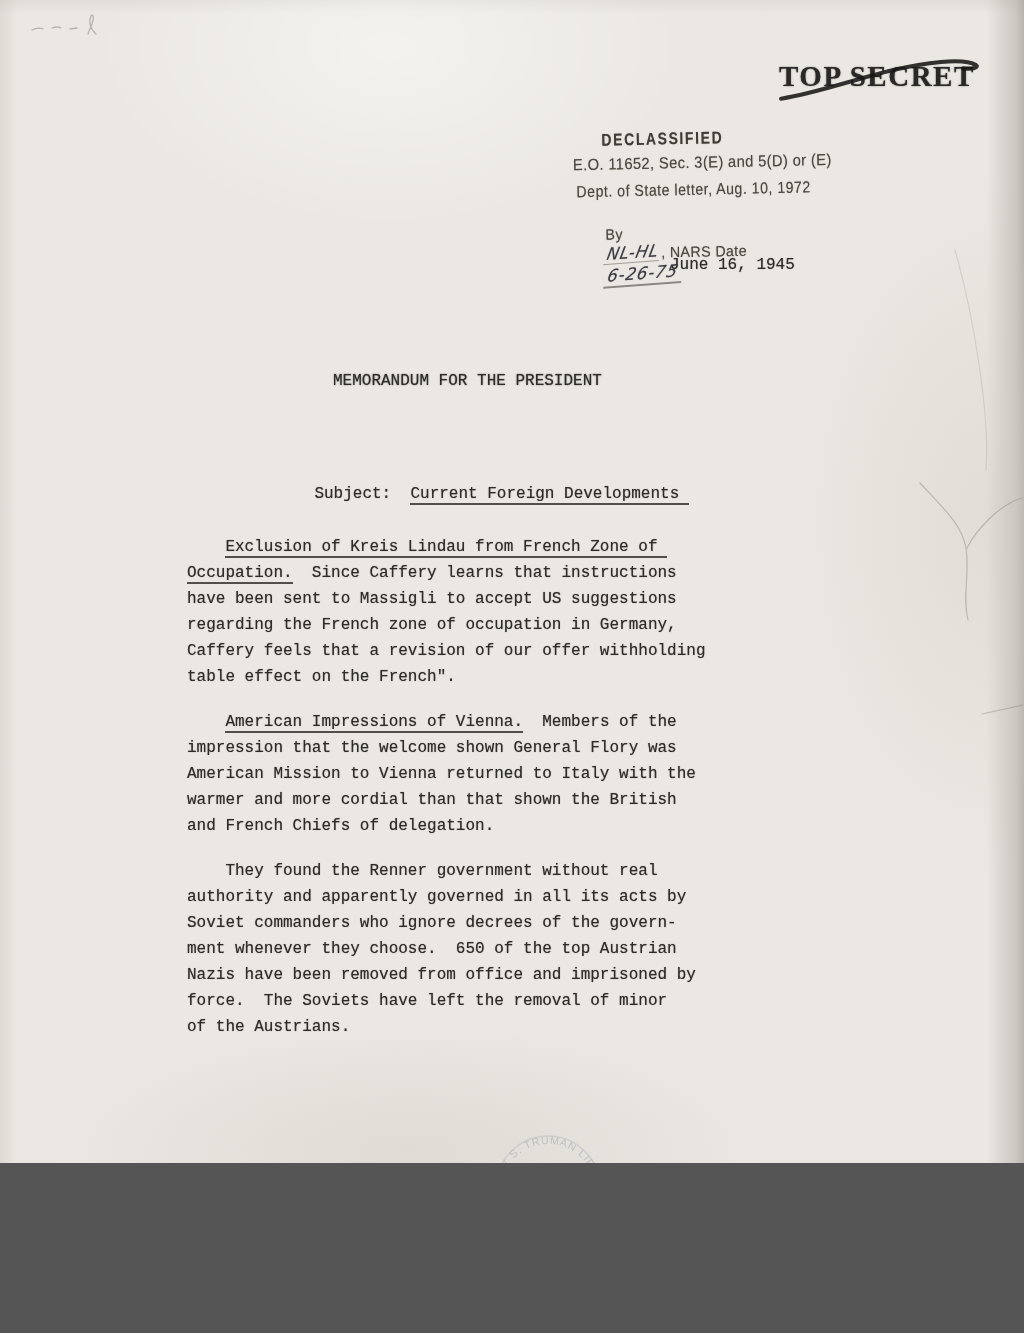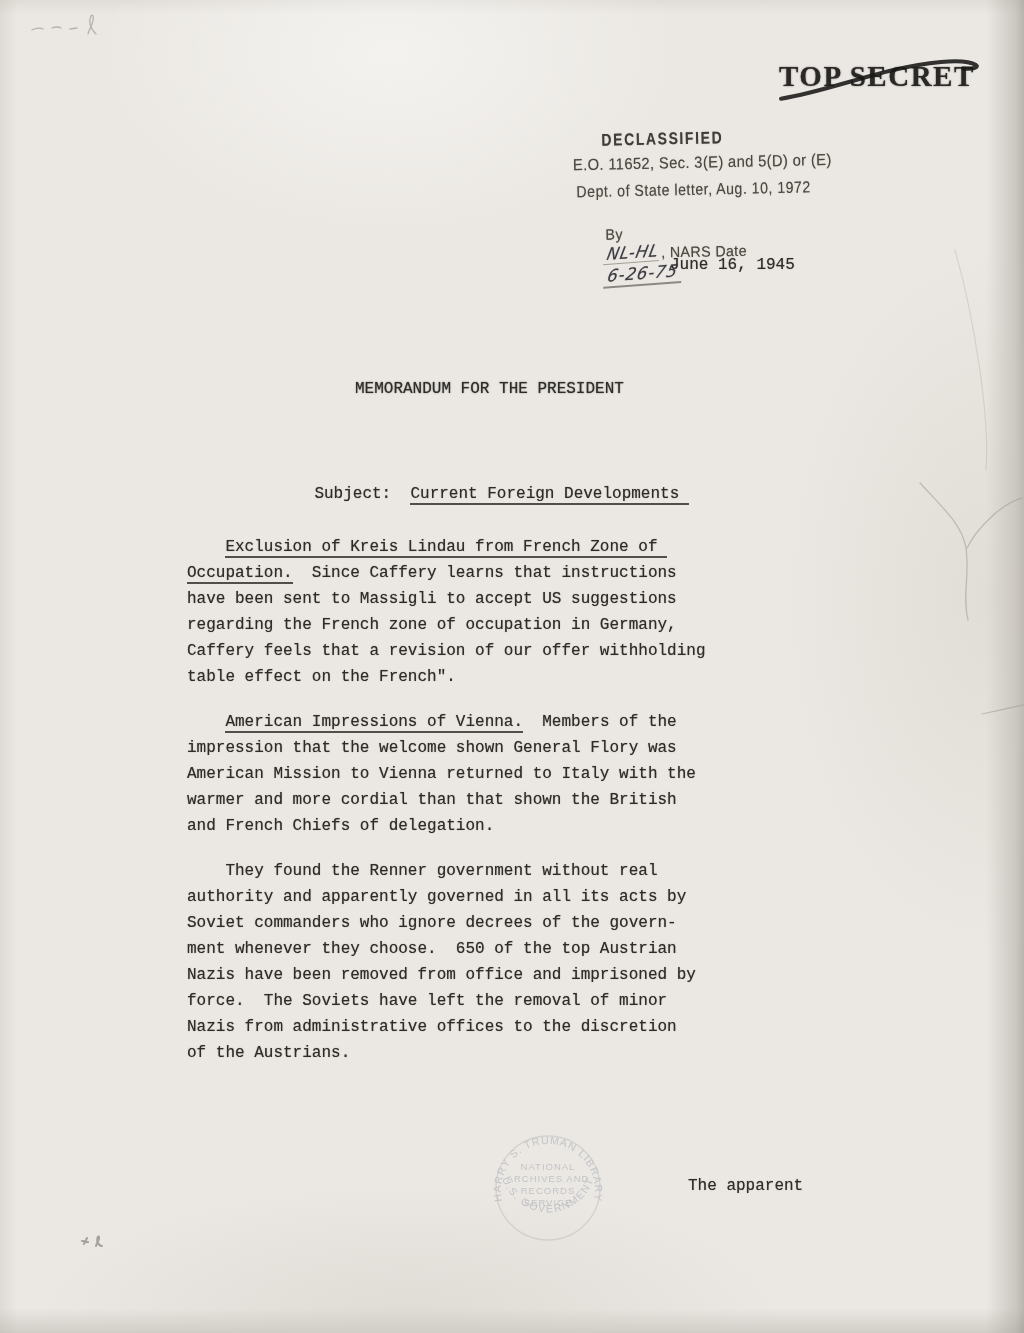--- a/index.html
+++ b/index.html
@@ -1,17 +1,17 @@
 <!DOCTYPE html>
 <html><head>
 <meta charset="utf-8">
 <style>
   html,body{margin:0;padding:0;background:#555;}
   .page{
-    position:relative;width:1024px;height:1333px;overflow:hidden;
+    position:relative;width:1024px;height:1163px;overflow:hidden;
     background:
       radial-gradient(ellipse 420px 260px at 38% 4%, rgba(255,255,255,0.45), rgba(255,255,255,0) 70%),
       radial-gradient(ellipse 300px 500px at 97% 45%, rgba(205,200,191,0.35), rgba(205,200,191,0) 70%),
       radial-gradient(ellipse 500px 180px at 40% 99%, rgba(208,204,197,0.45), rgba(208,204,197,0) 75%),
       linear-gradient(90deg, rgba(176,172,165,0.22) 0px, rgba(0,0,0,0) 18px, rgba(0,0,0,0) 986px, rgba(150,146,139,0.38) 1016px, rgba(134,130,124,0.5) 1024px),
       linear-gradient(180deg, rgba(190,186,179,0.25) 0px, rgba(0,0,0,0) 14px, rgba(0,0,0,0) 1308px, rgba(170,166,159,0.4) 1333px),
       #ebe8e3;
     font-family:"Liberation Mono", monospace;
   }
   
@@ -49,21 +49,21 @@
   }
   .sig{ border-bottom:1px solid rgba(70,67,60,0.45); padding:0 2px; }
   .nars-date{ border-bottom:2px solid rgba(58,56,52,0.55); padding:0 6px 1px 2px; }
 
   
   .memo-body{ left:187px; top:534px; }
   .memo-body .line{ white-space:pre; }
   .paragraph + .paragraph{ margin-top:19px; }
 
   .memo-date{ left:670px; top:252px; }
-  .memo-title{ left:333px; top:376px; text-shadow:0 0 1.4px rgba(46,44,41,0.8);margin-left:22px; }
+  .memo-title{ left:333px; top:368px; text-shadow:0 0 1.4px rgba(46,44,41,0.8); }
   .subject-row{ left:276px; top:455px; }
   .continuation{ left:688px; top:1128px;margin-top:45px; }
 
   
   .seal{ left:472px; top:1112px; }
   .creases, .scribble, .smudge{ pointer-events:none; }
 </style>
 </head>
 <body>
 
@@ -120,21 +120,20 @@
         <div class="line"><span>warmer and more cordial than that shown the British</span></div>
         <div class="line"><span>and French Chiefs of delegation.</span></div>
       </div>
       <div class="paragraph">
         <div class="line"><span>    They found the Renner government without real</span></div>
         <div class="line"><span>authority and apparently governed in all its acts by</span></div>
         <div class="line"><span>Soviet commanders who ignore decrees of the govern-</span></div>
         <div class="line"><span>ment whenever they choose.  650 of the top Austrian</span></div>
         <div class="line"><span>Nazis have been removed from office and imprisoned by</span></div>
         <div class="line"><span>force.  The Soviets have left the removal of minor</span></div>
-        <div class="line"><span>Nazis from administrative offices to the discretion</span></div>
         <div class="line"><span>of the Austrians.</span></div>
       </div>
     </div>
 
   <div class="abs tw pre continuation">The apparent</div>
 
   <svg class="abs seal" width="152" height="152" viewBox="0 0 152 152">
     <g fill="#99a0aa" opacity="0.5" font-family="Liberation Sans, sans-serif">
       <circle cx="76" cy="76" r="52" fill="none" stroke="#99a0aa" stroke-width="1.4" opacity="0.6"></circle>
       <defs>

